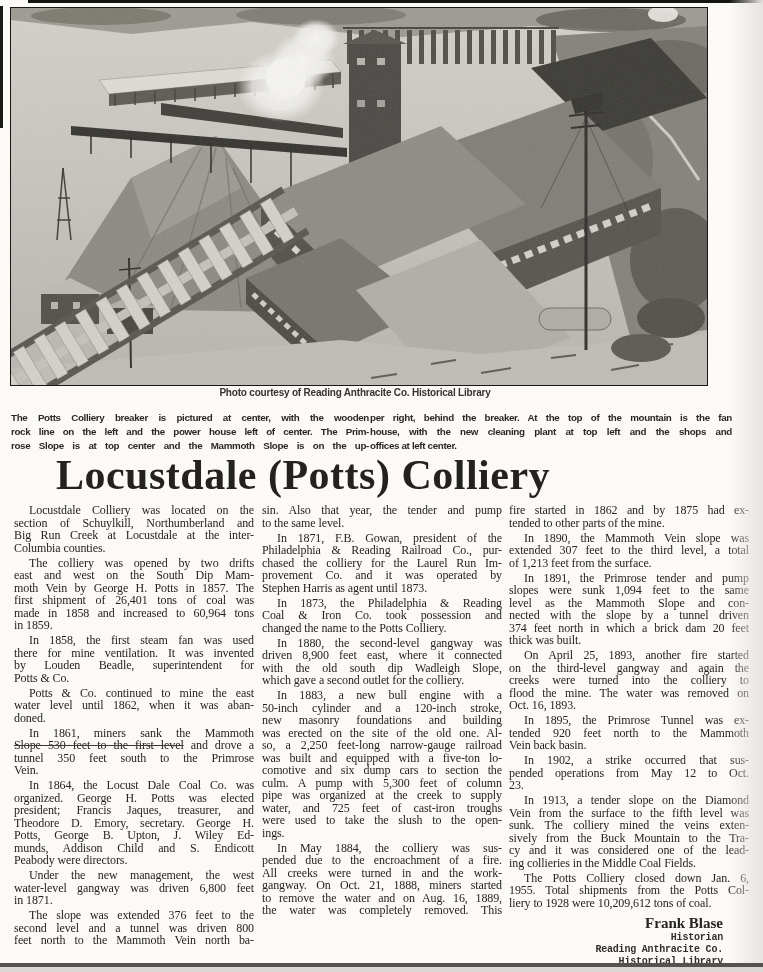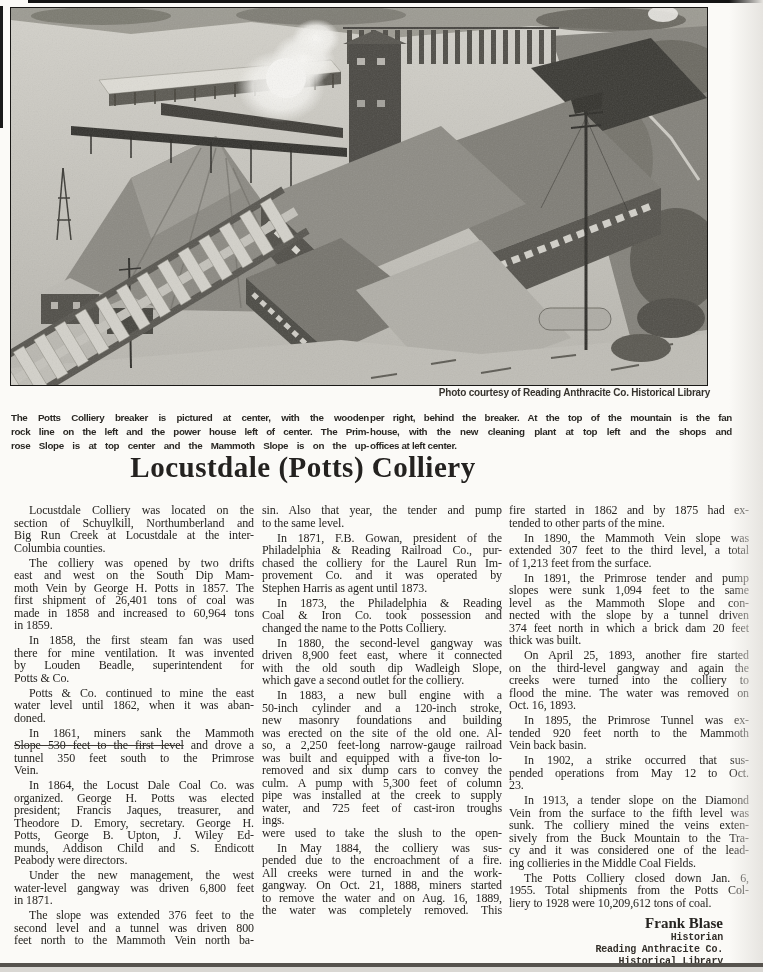--- a/index.html
+++ b/index.html
@@ -9,31 +9,31 @@
   .scan-top{position:absolute;left:28px;top:0;width:735px;height:3px;background:#141414;}
   .scan-left{position:absolute;left:0;top:6px;width:3px;height:122px;background:#1a1a1a;}
   .scan-right{position:absolute;right:0;top:0;width:34px;height:972px;
               background:linear-gradient(to right,rgba(225,223,219,0),#e6e4e0);}
   .scan-bottom{position:absolute;left:0;top:963px;width:763px;height:4px;background:#56534e;}
   .scan-bottom2{position:absolute;left:0;top:967px;width:763px;height:5px;background:#d9d7d3;}
   
   .photo-frame{position:absolute;left:10px;top:7px;width:696px;height:377px;
                border:1px solid #191816;background:#b9b7b0;}
   .photo-frame svg{display:block;}
-  .credit{position:absolute;top:387px;left:0;width:710px;text-align:right;
+  .credit{position:absolute;top:387px;left:0;width:710px;text-align:center;
           font-family:"Liberation Sans",sans-serif;font-weight:700;font-size:10px;
           letter-spacing:-0.2px;color:#37342f;}
   
   .caption-left{position:absolute;left:11px;top:411px;width:358px;}
   .caption-right{position:absolute;left:370px;top:411px;width:362px;}
   .cap-ln{font-family:"Liberation Sans",sans-serif;font-weight:700;font-size:9.8px;
           letter-spacing:-0.35px;line-height:13.8px;height:13.8px;color:#2a2824;}
   
   .title{position:absolute;left:0;top:451px;width:606px;text-align:center;
-         font-family:"Liberation Serif",serif;font-weight:700;font-size:29px;
+         font-family:"Liberation Serif",serif;font-weight:700;font-size:42px;
          letter-spacing:0.5px;color:#242220;}
   
   .col{position:absolute;top:504px;width:240px;}
   .col0{left:14px;}
   .col1{left:262px;}
   .col2{left:509px;}
   .ln{font-size:12px;line-height:12.5px;height:12.5px;letter-spacing:-0.1px;
       color:#262421;text-align:left;overflow:visible;}
   .ln.ind{padding-left:15px;}
   .jl{text-align:justify;text-align-last:justify;}
@@ -345,26 +345,26 @@
         <div class="ln jl">with the old south dip Wadleigh Slope,</div>
         <div class="ln">which gave a second outlet for the colliery.</div>
       </div>
       <div class="para">
         <div class="ln jl ind">In 1883, a new bull engine with a</div>
         <div class="ln jl">50-inch cylinder and a 120-inch stroke,</div>
         <div class="ln jl">new masonry foundations and building</div>
         <div class="ln jl">was erected on the site of the old one. Al-</div>
         <div class="ln jl">so, a 2,250 feet-long narrow-gauge railroad</div>
         <div class="ln jl">was built and equipped with a five-ton lo-</div>
-        <div class="ln jl">removed and six dump cars to convey the</div>
+        <div class="ln jl">comotive and six dump cars to section the</div>
         <div class="ln jl">culm. A pump with 5,300 feet of column</div>
-        <div class="ln jl">pipe was installed at the creek to supply</div>
+        <div class="ln jl">pipe was organized at the creek to supply</div>
         <div class="ln jl">water, and 725 feet of cast-iron troughs</div>
+        <div class="ln jl">were used to take the slush to the open-</div>
         <div class="ln">ings.</div>
-        <div class="ln jl">were used to take the slush to the open-</div>
       </div>
       <div class="para">
         <div class="ln jl ind">In May 1884, the colliery was sus-</div>
         <div class="ln jl">pended due to the encroachment of a fire.</div>
         <div class="ln jl">All creeks were turned in and the work-</div>
         <div class="ln jl">gangway. On Oct. 21, 1888, miners started</div>
         <div class="ln jl">to remove the water and on Aug. 16, 1889,</div>
         <div class="ln jl">the water was completely removed. This</div>
       </div>
     </div>

